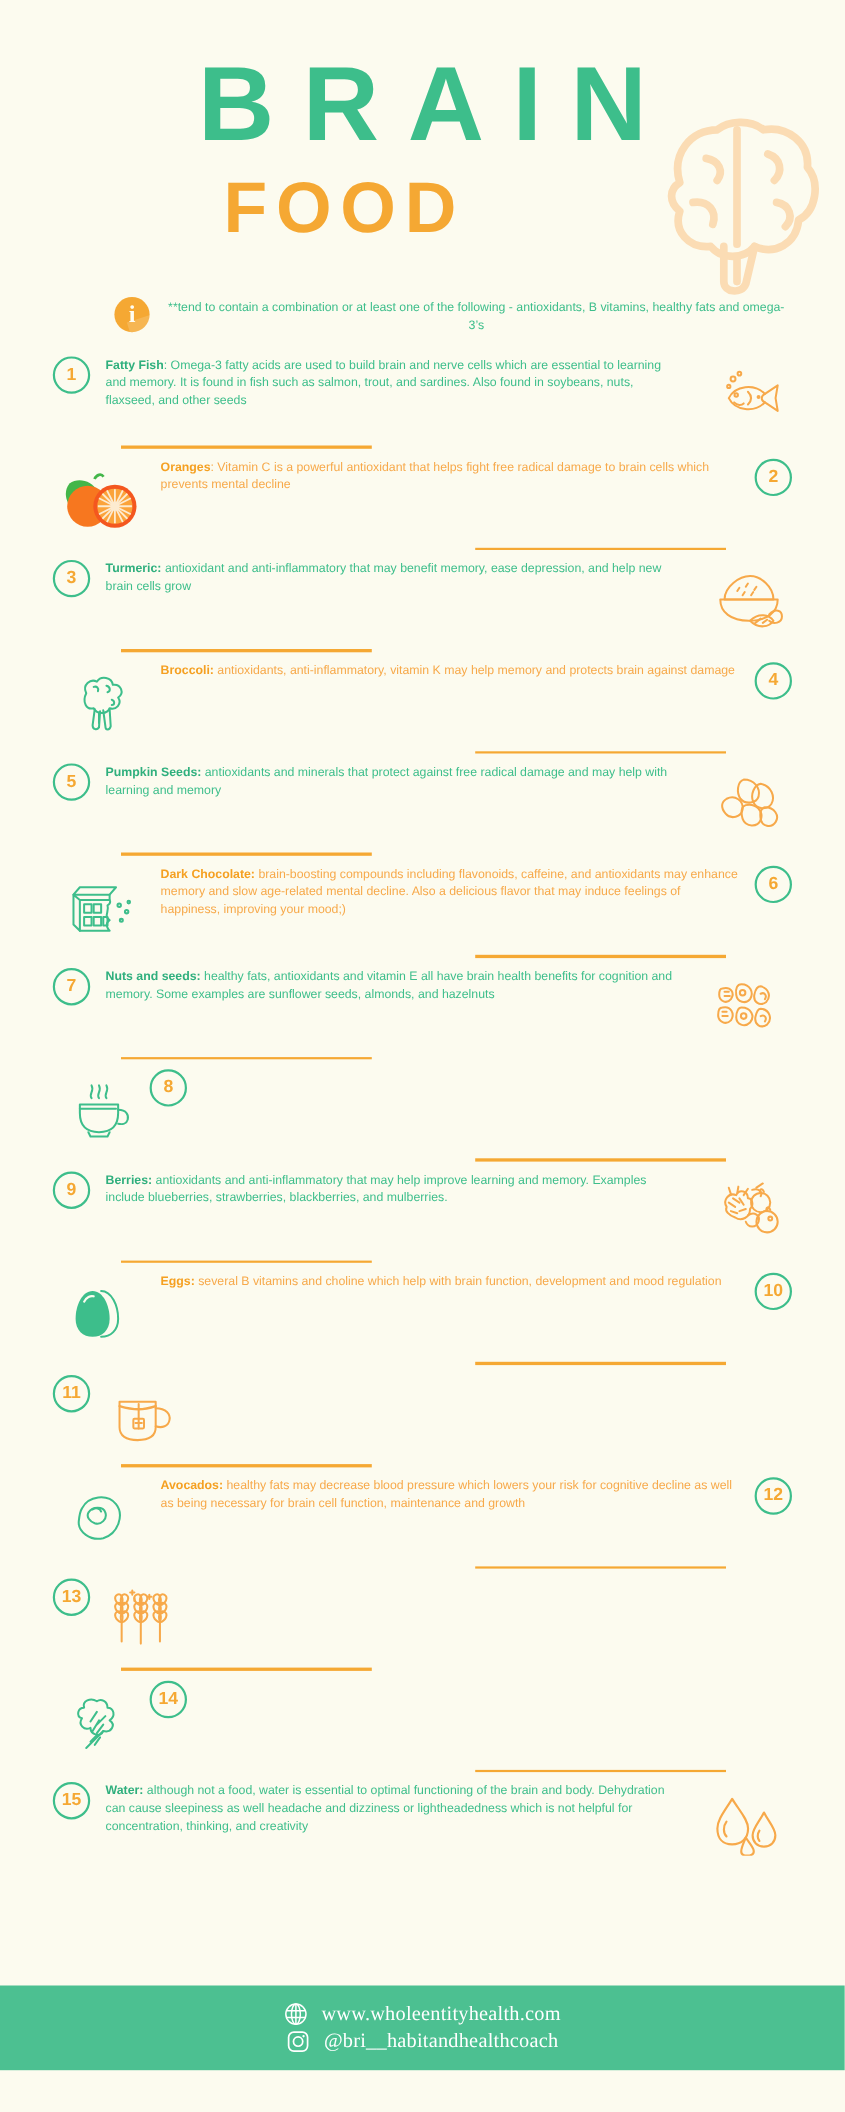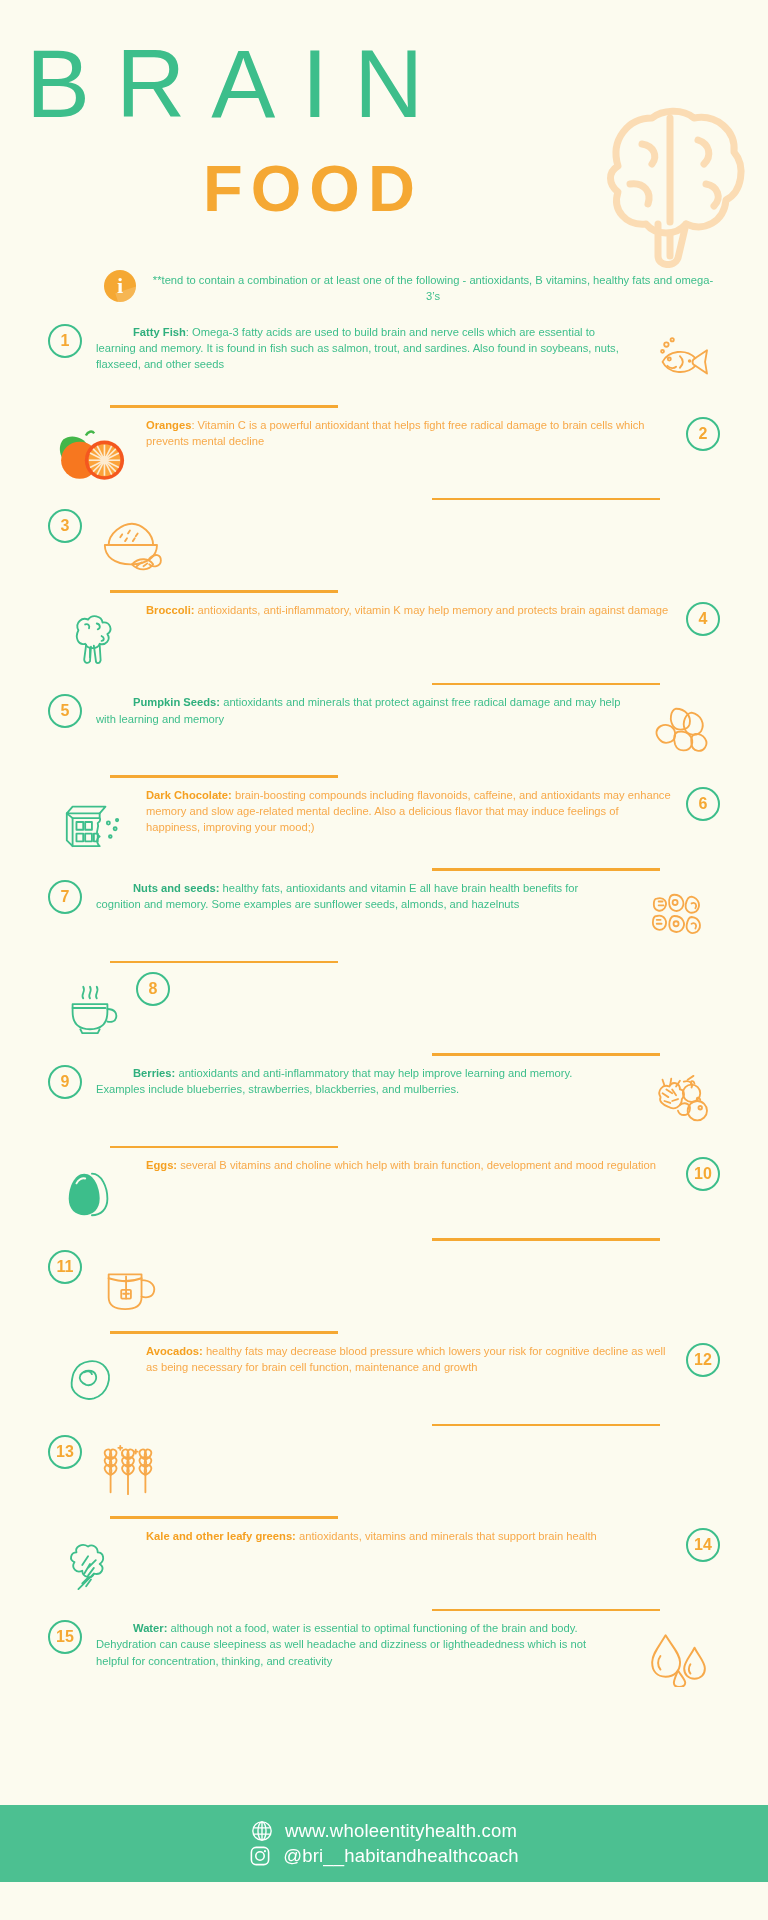--- a/index.html
+++ b/index.html
@@ -23,26 +23,26 @@
   .brain-illo {
     position: absolute;
     right: 18px;
     top: 104px;
     width: 240px;
     height: 170px;
     pointer-events: none;
   }
   .title-brain {
     position: absolute;
-    top: 36px;
+    top: 47px;
     left: 0;
     width: 100%;
-    text-align: left;
+    text-align: center;
     font-size: 96px;
-    font-weight: normal;
+    font-weight: bold;
     letter-spacing: 26px;
     color: #3DBE8B;
     line-height: 1.0;
     text-indent: 26px;
     z-index: 2;
   }
   .title-food {
     position: absolute;
     top: 156px;
     left: 0;
@@ -128,21 +128,21 @@
   }
 
   .body { flex: 1 1 auto; }
   .txt {
     font-size: 11.2px;
     line-height: 1.44;
   }
   .item-left  .txt { color: #3DBE8B; text-align: left;  padding: 0 10px 0 14px; }
   .item-right .txt { color: #F7A94A; text-align: left;  padding: 0 14px 0 10px; }
   .txt b { font-weight: bold; }
-  .item-left  .txt b { color: #2FAF7D; margin-left: 37px; }
+  .item-left  .txt b { color: #2FAF7D; }
   .item-right .txt b { color: #F5A021; }
 
   .icon-slot {
     flex: 0 0 auto;
     width: 92px;
     height: 72px;
     display: flex;
     align-items: center;
     justify-content: center;
   }
@@ -168,20 +168,21 @@
     flex-direction: column;
     align-items: center;
     justify-content: center;
     gap: 3px;
   }
   .footer-row {
     display: flex;
     align-items: center;
     gap: 12px;
     color: #FFFFFF;
+    font-family: Liberation Serif, serif;
   }
   .footer-row .label {
     font-size: 18.5px;
     letter-spacing: 0.2px;
     line-height: 1.1;
   }
   .footer-ico { width: 22px; height: 22px; flex: 0 0 auto; }
 </style>
 </head>
 <body>
@@ -269,20 +270,23 @@
       </div>
       <div class="num">
         <span>2</span>
       </div>
     </div>
     <div class="divider div-right"></div>
     <div class="item item-left">
       <div class="num">
         <span>3</span>
       </div>
+      <div class="body">
+        <div class="txt"><b>Turmeric:</b><span></span><span> antioxidant and anti-inflammatory that may benefit memory, ease depression, and help new brain cells grow</span></div>
+      </div>
       <div class="icon-slot">
         <svg viewBox="0 0 72 60" width="84" height="58" fill="none" stroke="#F7A94A" stroke-width="1.9" stroke-linecap="round" stroke-linejoin="round">
           <path d="M16 30 C16 18 30 8 40 8 C50 8 62 18 62 30 Z"></path>
           <path d="M12 30 H66 C66 42 56 50 39 50 C22 50 12 42 12 30 Z"></path>
           <path d="M28 22 L30 19 M36 18 L38 15 M44 21 L46 18 M33 26 L35 23 M41 26 L43 23"></path>
           <path d="M40 50 C48 42 58 44 62 50 C58 56 48 58 40 50 Z"></path>
           <path d="M58 44 C64 38 70 40 70 46 C70 52 62 54 58 50"></path>
           <path d="M45 52 L50 48 M52 52 L56 49"></path>
         </svg>
       </div>
@@ -500,23 +504,20 @@
     <div class="divider div-left"></div>
     <div class="item item-right">
       <div class="icon-slot">
         <svg viewBox="0 0 72 60" width="84" height="58" fill="none" stroke="#3DBE8B" stroke-width="1.9" stroke-linecap="round" stroke-linejoin="round">
           <path d="M34 12 C28 8 20 12 22 18 C16 18 14 26 20 28 C16 34 22 40 28 37 C28 44 38 46 40 40 C48 42 52 34 46 30 C52 26 50 18 44 18 C44 12 38 9 34 12 Z"></path>
           <path d="M40 40 L24 56"></path>
           <path d="M36 30 L30 40 M34 22 L28 31 M42 26 L34 34 M40 34 L34 42"></path>
           <path d="M34 44 L28 50 M37 46 L32 53"></path>
         </svg>
       </div>
-      <div class="body">
-        <div class="txt"><b>Kale and other leafy greens:</b><span></span><span> antioxidants, vitamins and minerals that support brain health</span></div>
-      </div>
       <div class="num">
         <span>14</span>
       </div>
     </div>
     <div class="divider div-right"></div>
     <div class="item item-left">
       <div class="num">
         <span>15</span>
       </div>
       <div class="body">

